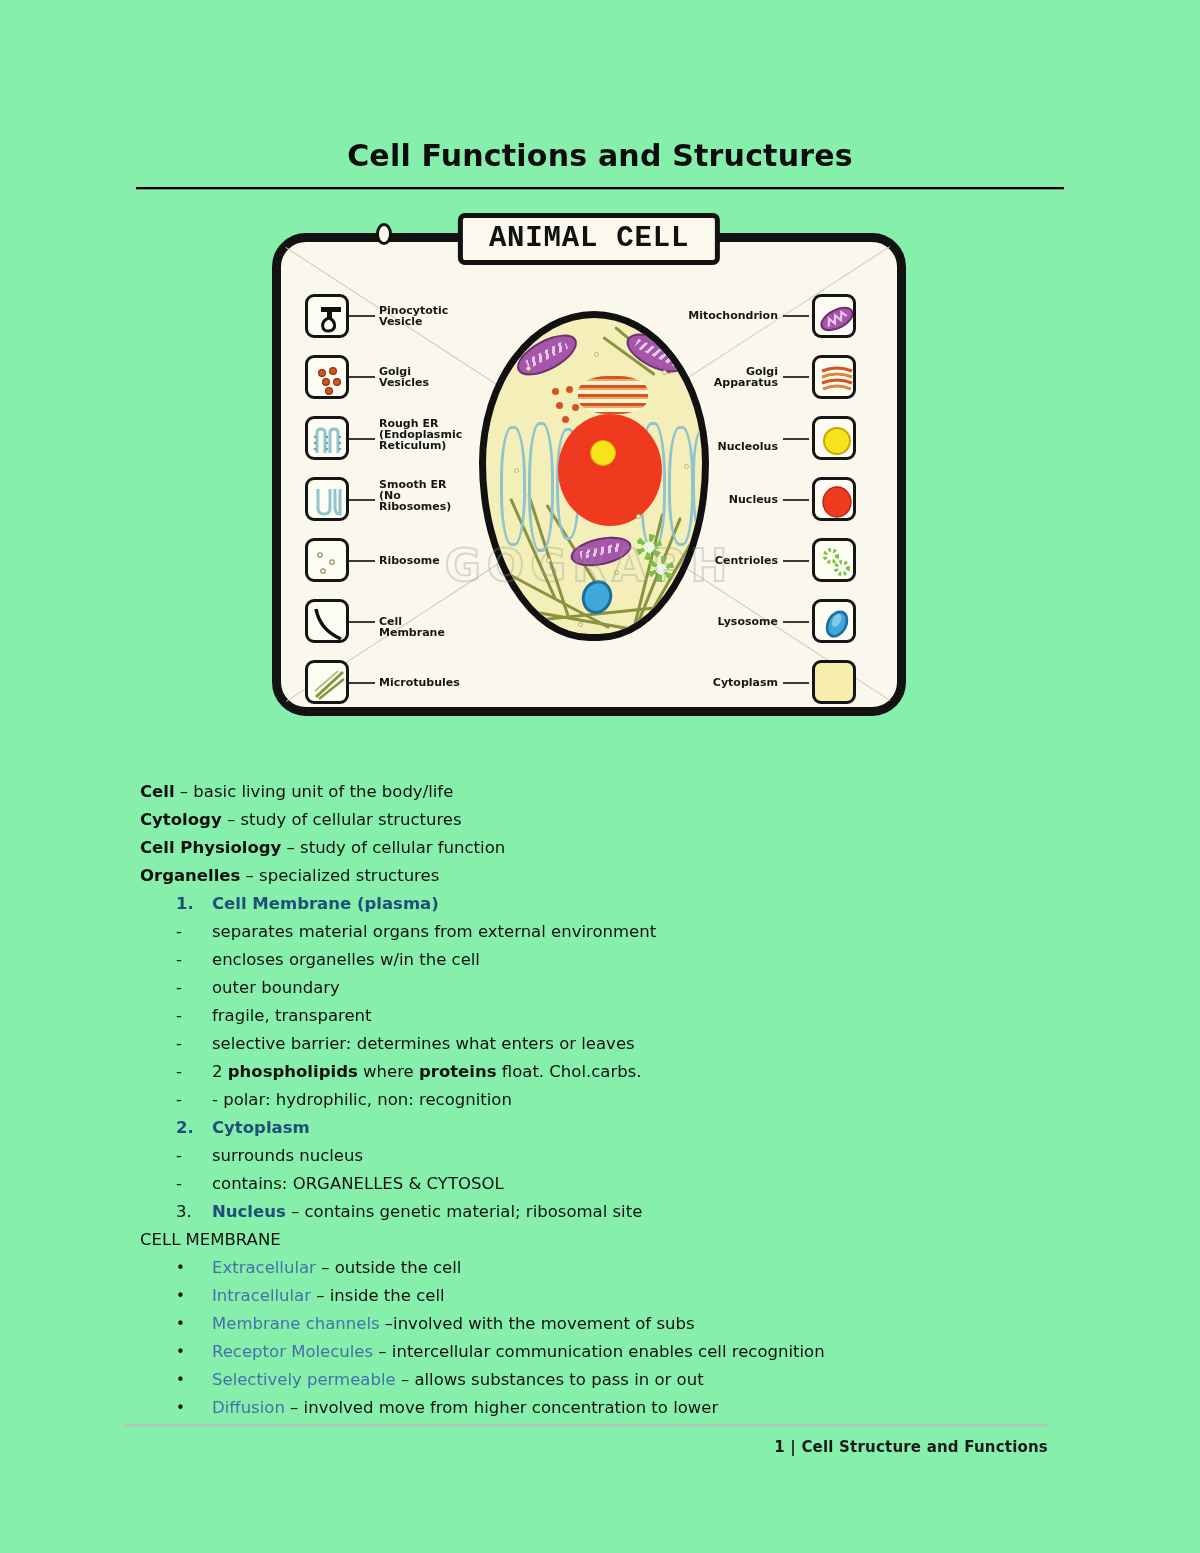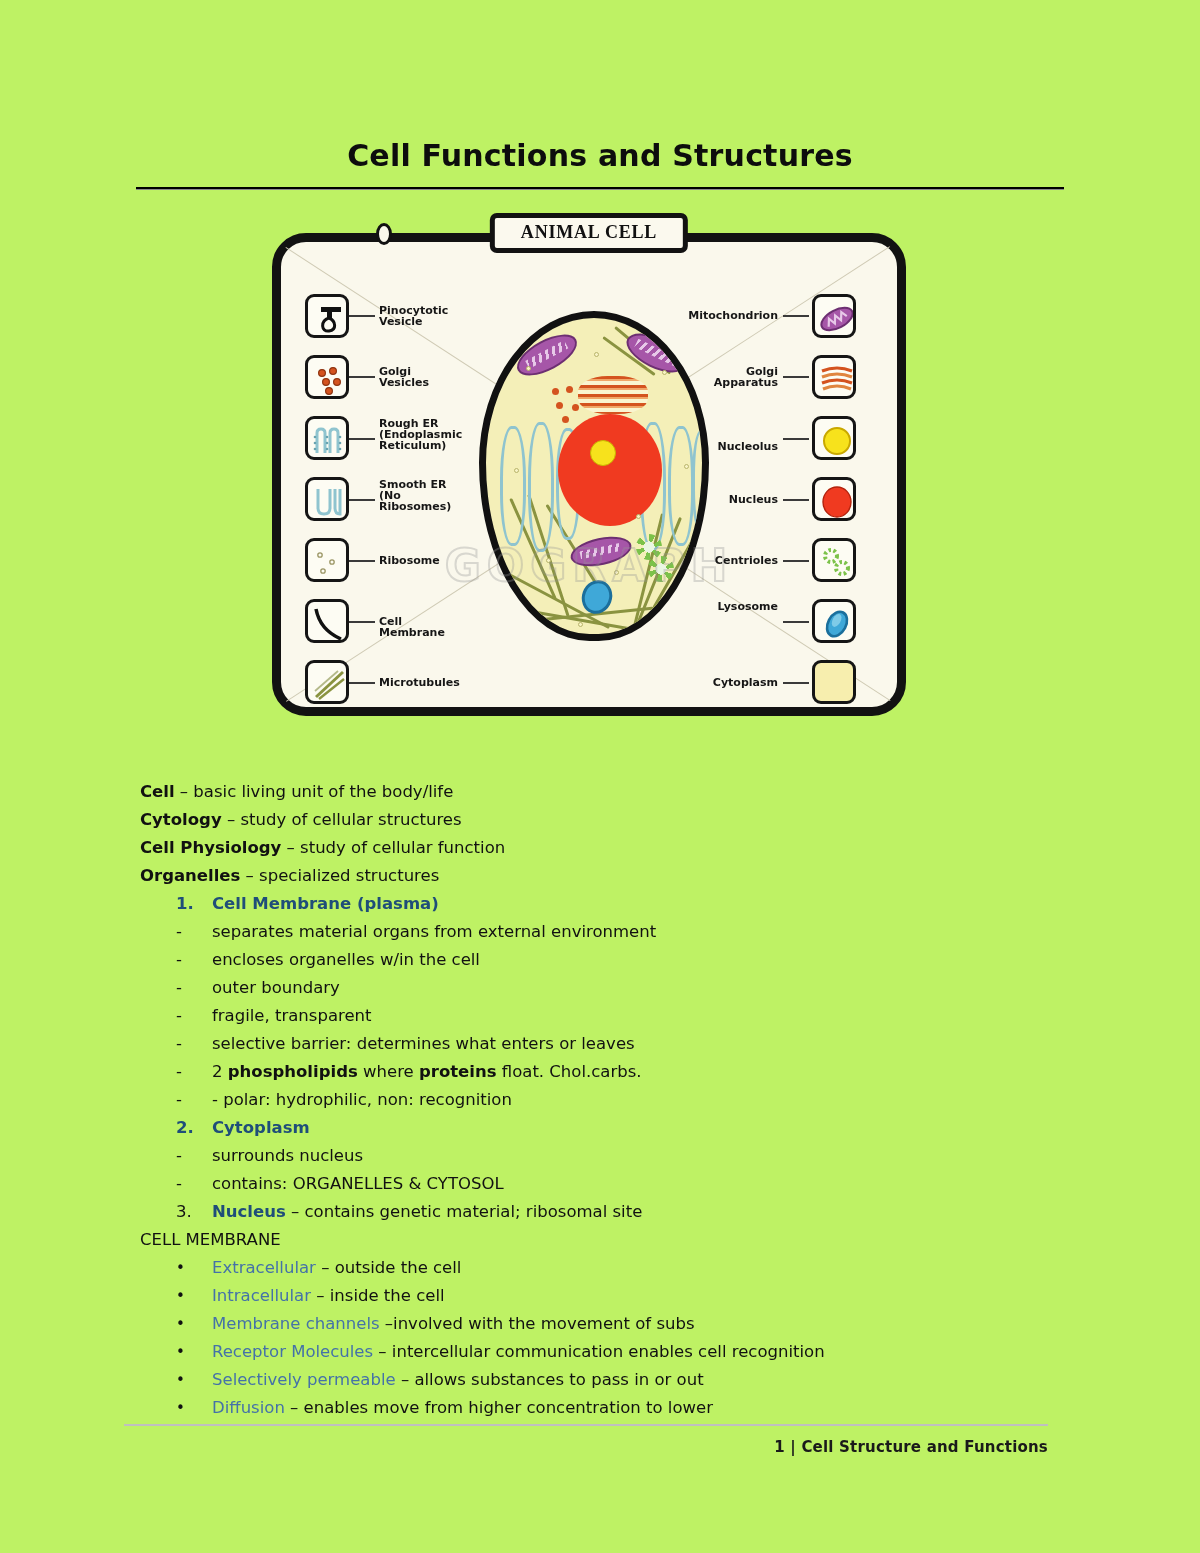--- a/index.html
+++ b/index.html
@@ -10,21 +10,21 @@
     background: #ffffff;
     font-family: "Liberation Sans", sans-serif;
     color: #000000;
     overflow: hidden;
   }
 
   .page {
     position: relative;
     width: 1200px;
     height: 1553px;
-    background: #bef264;
+    background: #86efac;
   }
 
   
   .title-block { padding-top: 138px; }
   .doc-title {
     text-align: center;
     font-size: 30px;
     font-weight: 700;
     letter-spacing: 0.2px;
     color: #0d0d0d;
@@ -65,23 +65,23 @@
     left: 50%;
     transform: translateX(-50%);
     top: -20px;
     background: #fbf9ee;
     border: 5px solid #121212;
     border-radius: 7px;
     padding: 4px 26px 5px 26px;
     z-index: 6;
   }
   .banner span {
-    font-family: Liberation Serif, serif;
+    font-family: Liberation Mono, monospace;
     font-weight: 700;
-    font-size: 18px;
+    font-size: 29px;
     letter-spacing: 0.8px;
     color: #111;
     white-space: nowrap;
   }
 
   .watermark {
     position: absolute;
     left: 50%;
     top: 332px;
     transform: translate(-50%, -50%);
@@ -520,21 +520,21 @@
     <div class="leader" style="left:511px; top:327px; width:26px;"></div>
     <div class="lbl right-al" style="left:380px; top:322px; width:126px;">Centrioles</div>
 
     <div class="icon-box" style="left:540px; top:366px;">
       <svg width="44" height="44" viewBox="0 0 44 44">
         <ellipse cx="22" cy="22" rx="9" ry="13" fill="#3fa8d8" stroke="#1b6f9c" stroke-width="2.6" transform="rotate(28 22 22)"></ellipse>
         <ellipse cx="20" cy="19" rx="4" ry="7" fill="#7fcbe8" transform="rotate(28 22 22)"></ellipse>
       </svg>
     </div>
     <div class="leader" style="left:511px; top:388px; width:26px;"></div>
-    <div class="lbl right-al" style="left:380px; top:368px; width:126px;">Lysosome</div>
+    <div class="lbl right-al" style="left:380px; top:383px; width:126px;">Lysosome</div>
 
     <div class="icon-box" style="left:540px; top:427px; background:#f7eeae;"></div>
     <div class="leader" style="left:511px; top:449px; width:26px;"></div>
     <div class="lbl right-al" style="left:380px; top:444px; width:126px;">Cytoplasm</div>
   </div>
 
   <div class="content">
 
     <div class="defline">
       <b>Cell</b><span> – basic living unit of the body/life</span>
@@ -619,21 +619,21 @@
     <div class="bullet-item">
       <span class="marker">•</span>
       <span><span class="term">Receptor Molecules</span><span> – intercellular communication enables cell recognition</span></span>
     </div>
     <div class="bullet-item">
       <span class="marker">•</span>
       <span><span class="term">Selectively permeable</span><span> – allows substances to pass in or out</span></span>
     </div>
     <div class="bullet-item">
       <span class="marker">•</span>
-      <span><span class="term">Diffusion</span><span> – enables move from higher concentration to lower</span></span>
+      <span><span class="term">Diffusion</span><span> – involved move from higher concentration to lower</span></span>
     </div>
   </div>
 
   <div class="footer">
     <div class="footer-rule"></div>
     <div class="footer-text">1 | Cell Structure and Functions</div>
   </div>
 
 </div>
 

